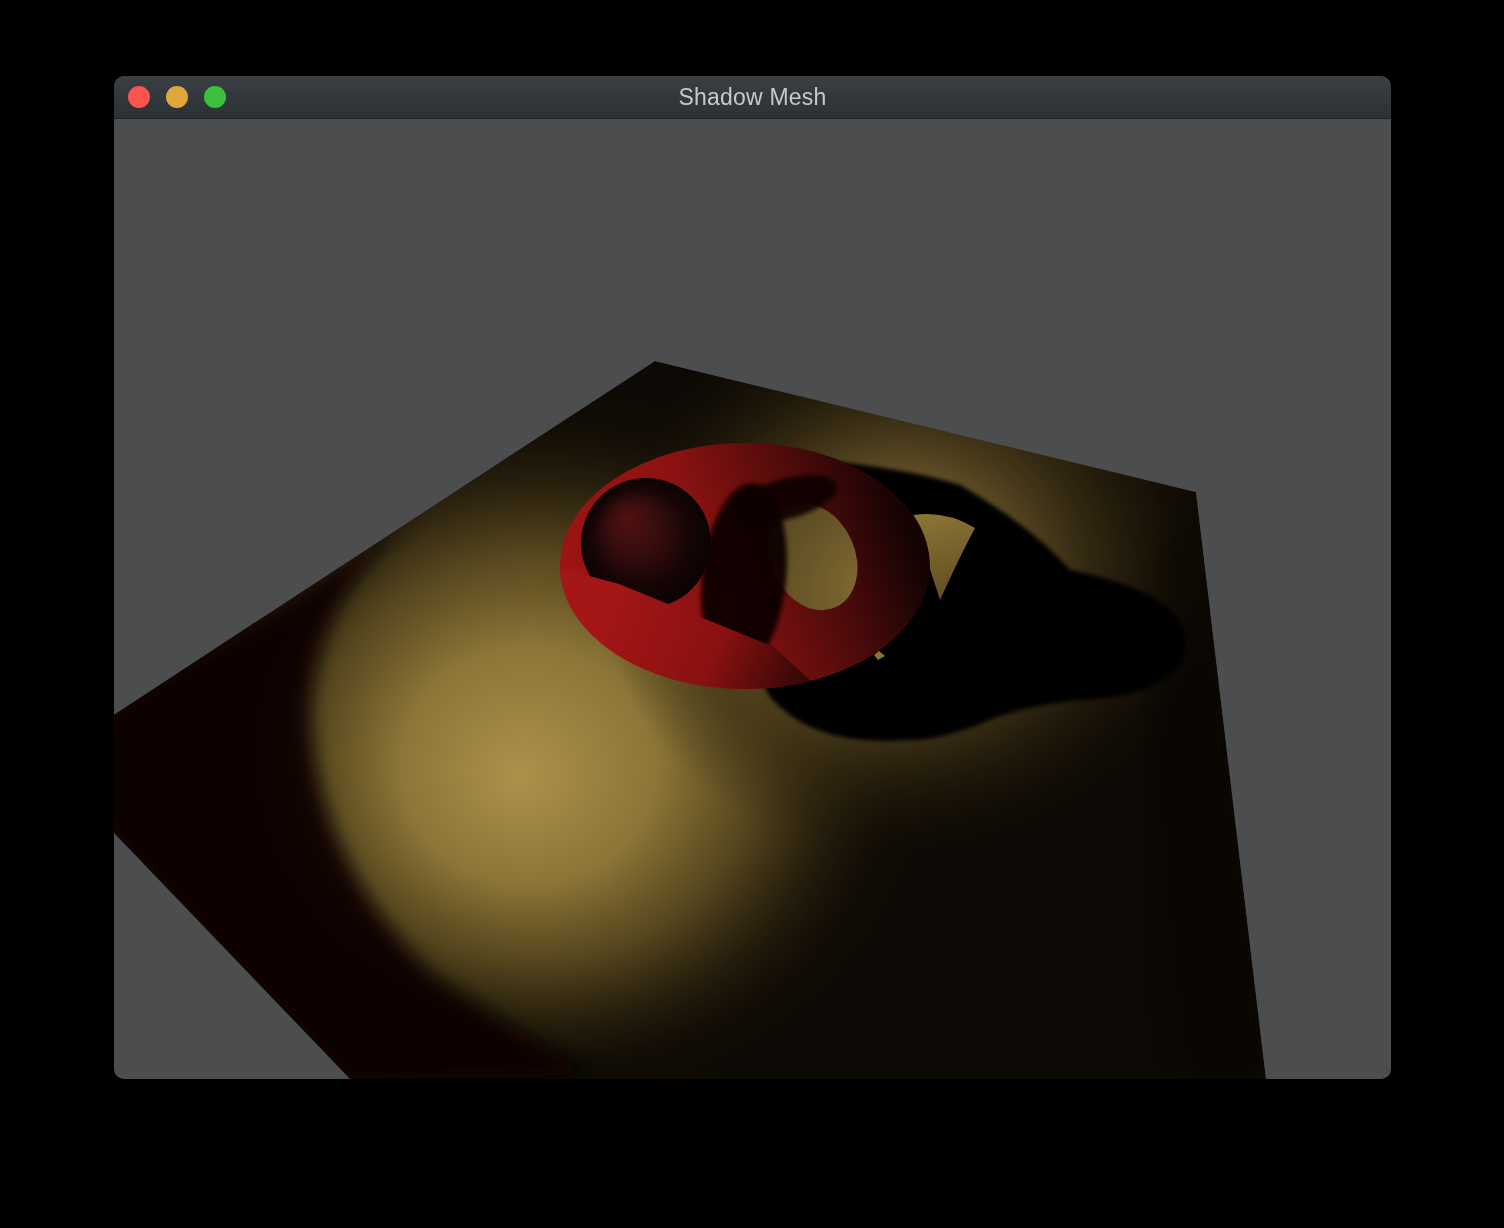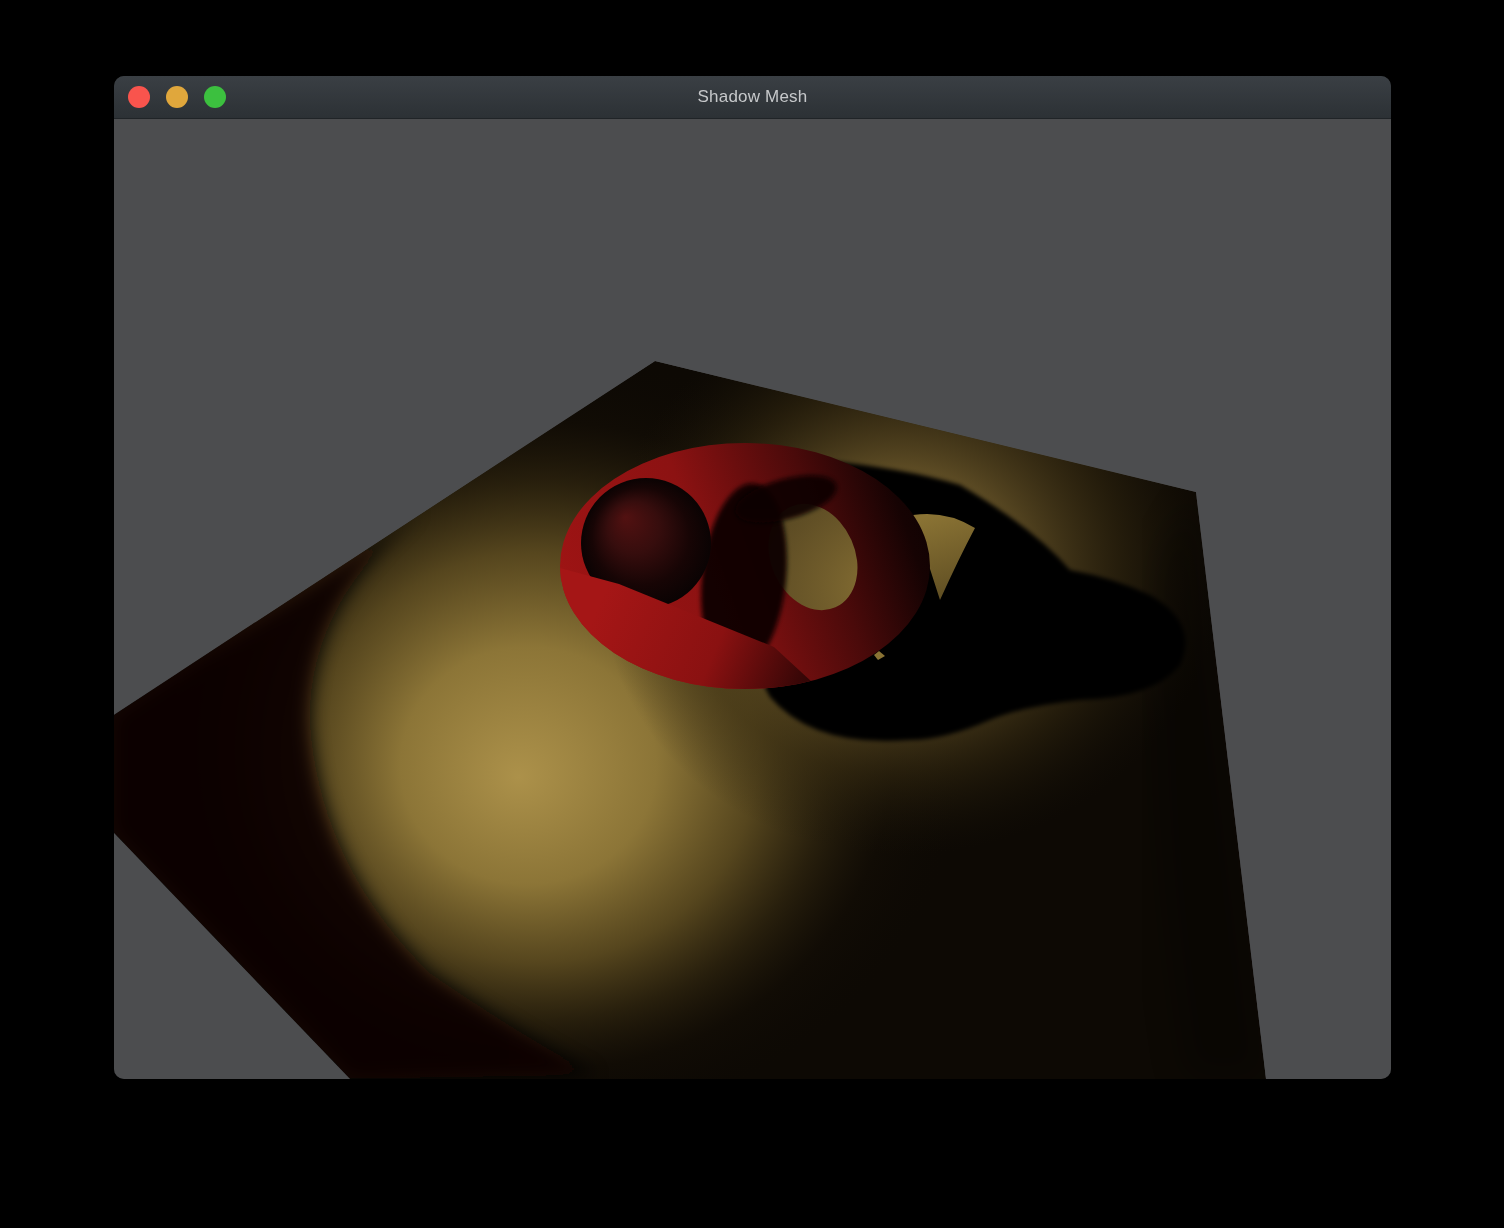--- a/index.html
+++ b/index.html
@@ -25,21 +25,21 @@
     display:flex;align-items:center;justify-content:center;
     box-sizing:border-box;
   }
   .traffic-lights{
     position:absolute;left:14px;top:0;height:100%;
     display:flex;align-items:center;gap:16px;
   }
   .traffic-lights svg{display:block;}
   .window-title{
     color:#c6c8ca;
-    font-size:17px;
+    font-size:23px;
     letter-spacing:.2px;
     user-select:none;
     text-align:center;
   }
   .content{
     height:960px;
     background:#4c4d4f;
     position:relative;
   }
   .content svg{display:block;width:1277px;height:960px;}

